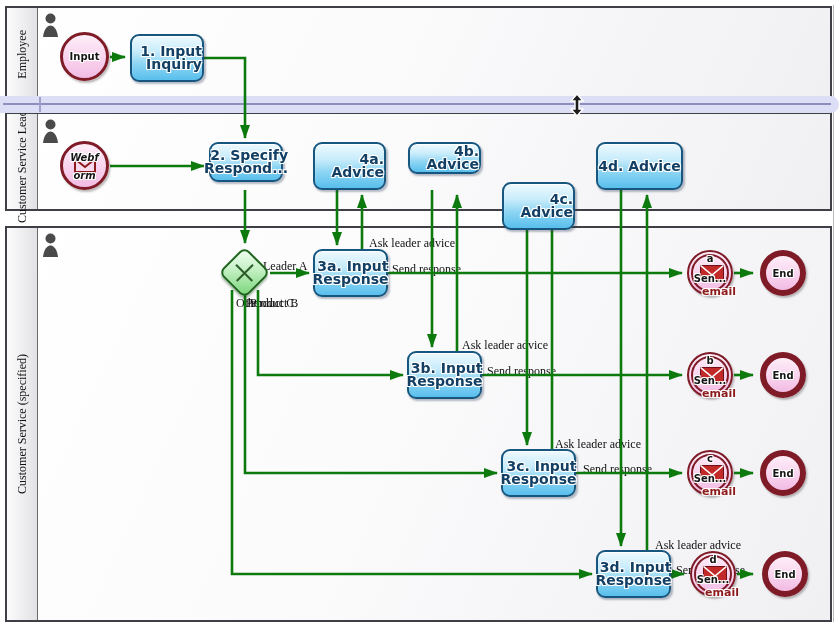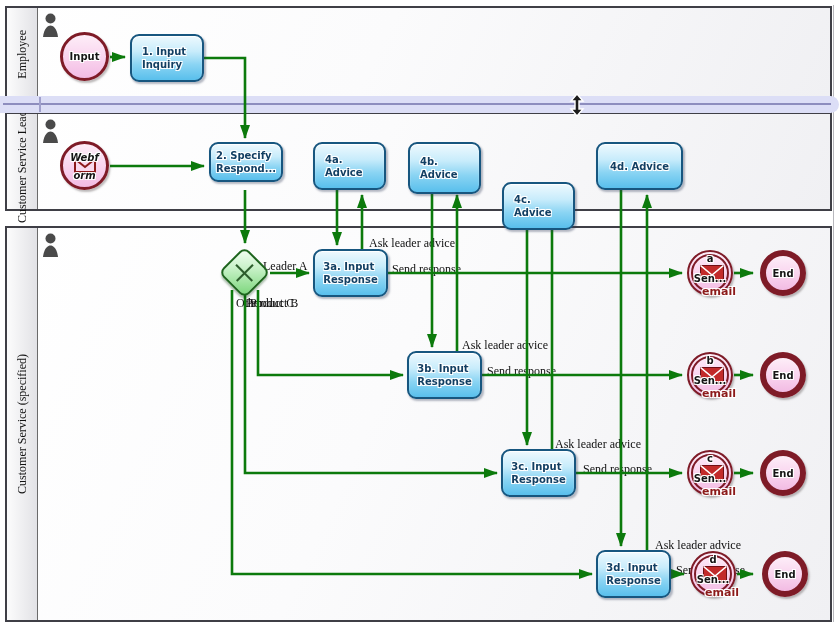--- a/index.html
+++ b/index.html
@@ -23,22 +23,22 @@
   
   .labels-layer span{position:absolute;font-family:"Liberation Serif",serif;font-size:12px;
         color:#101010;white-space:nowrap;z-index:2;}
   #flows{position:absolute;left:0;top:0;z-index:3;}
   .node{z-index:4;}
   .cursor{position:absolute;left:569px;top:93px;z-index:6;}
   
   .task{position:absolute;box-sizing:border-box;border:2px solid #17567f;border-radius:9px;
         background:linear-gradient(180deg,#eef9fe 0%,#c8ecfb 35%,#8ad4f3 65%,#59bfec 100%);
         box-shadow:1.5px 2px 2px rgba(50,60,90,.35), inset 0 1px 1px #ffffff;
-        display:flex;align-items:center;justify-content:center;text-align:left;
-        font-weight:bold;font-size:10px;line-height:13px;color:#123f63;padding:10px;
+        display:flex;align-items:center;justify-content:center;text-align:right;
+        font-weight:bold;font-size:14px;line-height:13px;color:#123f63;padding:0;
         text-shadow:-1px -1px 0 #fff,1px -1px 0 #fff,-1px 1px 0 #fff,1px 1px 0 #fff,0 0 2px #fff;}
   .event{position:absolute;box-sizing:border-box;border-radius:50%;border:3px solid #7e1b27;
         background:linear-gradient(180deg,#fdeef8 0%,#f9d3ee 55%,#f2bbe3 100%);
         box-shadow:1.5px 2px 2px rgba(70,60,60,.35);
         display:flex;align-items:center;justify-content:center;font-weight:bold;font-size:10px;
         color:#151515;
         text-shadow:-1px -1px 0 #fff,1px -1px 0 #fff,-1px 1px 0 #fff,1px 1px 0 #fff;}
   .event.end{border-width:6px;}
   .email-event{position:absolute;box-sizing:border-box;width:46px;height:46px;border-radius:50%;
         border:2px solid #7e1b27;
@@ -179,21 +179,21 @@
       <div style="top:8px;">Webf</div>
       <div style="top:26px;">orm</div>
     </div>
   </div>
   <div class="task node" style="left:209px;top:142px;width:74px;height:40px;">
     <span>2. Specify Respond...</span>
   </div>
   <div class="task node" style="left:313px;top:142px;width:73px;height:48px;">
     <span>4a. Advice</span>
   </div>
-  <div class="task node" style="left:408px;top:142px;width:73px;height:52px;">
+  <div class="task node" style="left:408px;top:142px;width:73px;height:32px;">
     <span>4b. Advice</span>
   </div>
   <div class="task node" style="left:502px;top:142px;width:73px;height:48px;margin-top:40px;">
     <span>4c. Advice</span>
   </div>
   <div class="task node" style="left:596px;top:142px;width:87px;height:48px;">
     <span>4d. Advice</span>
   </div>
 
   <div class="gateway node">

